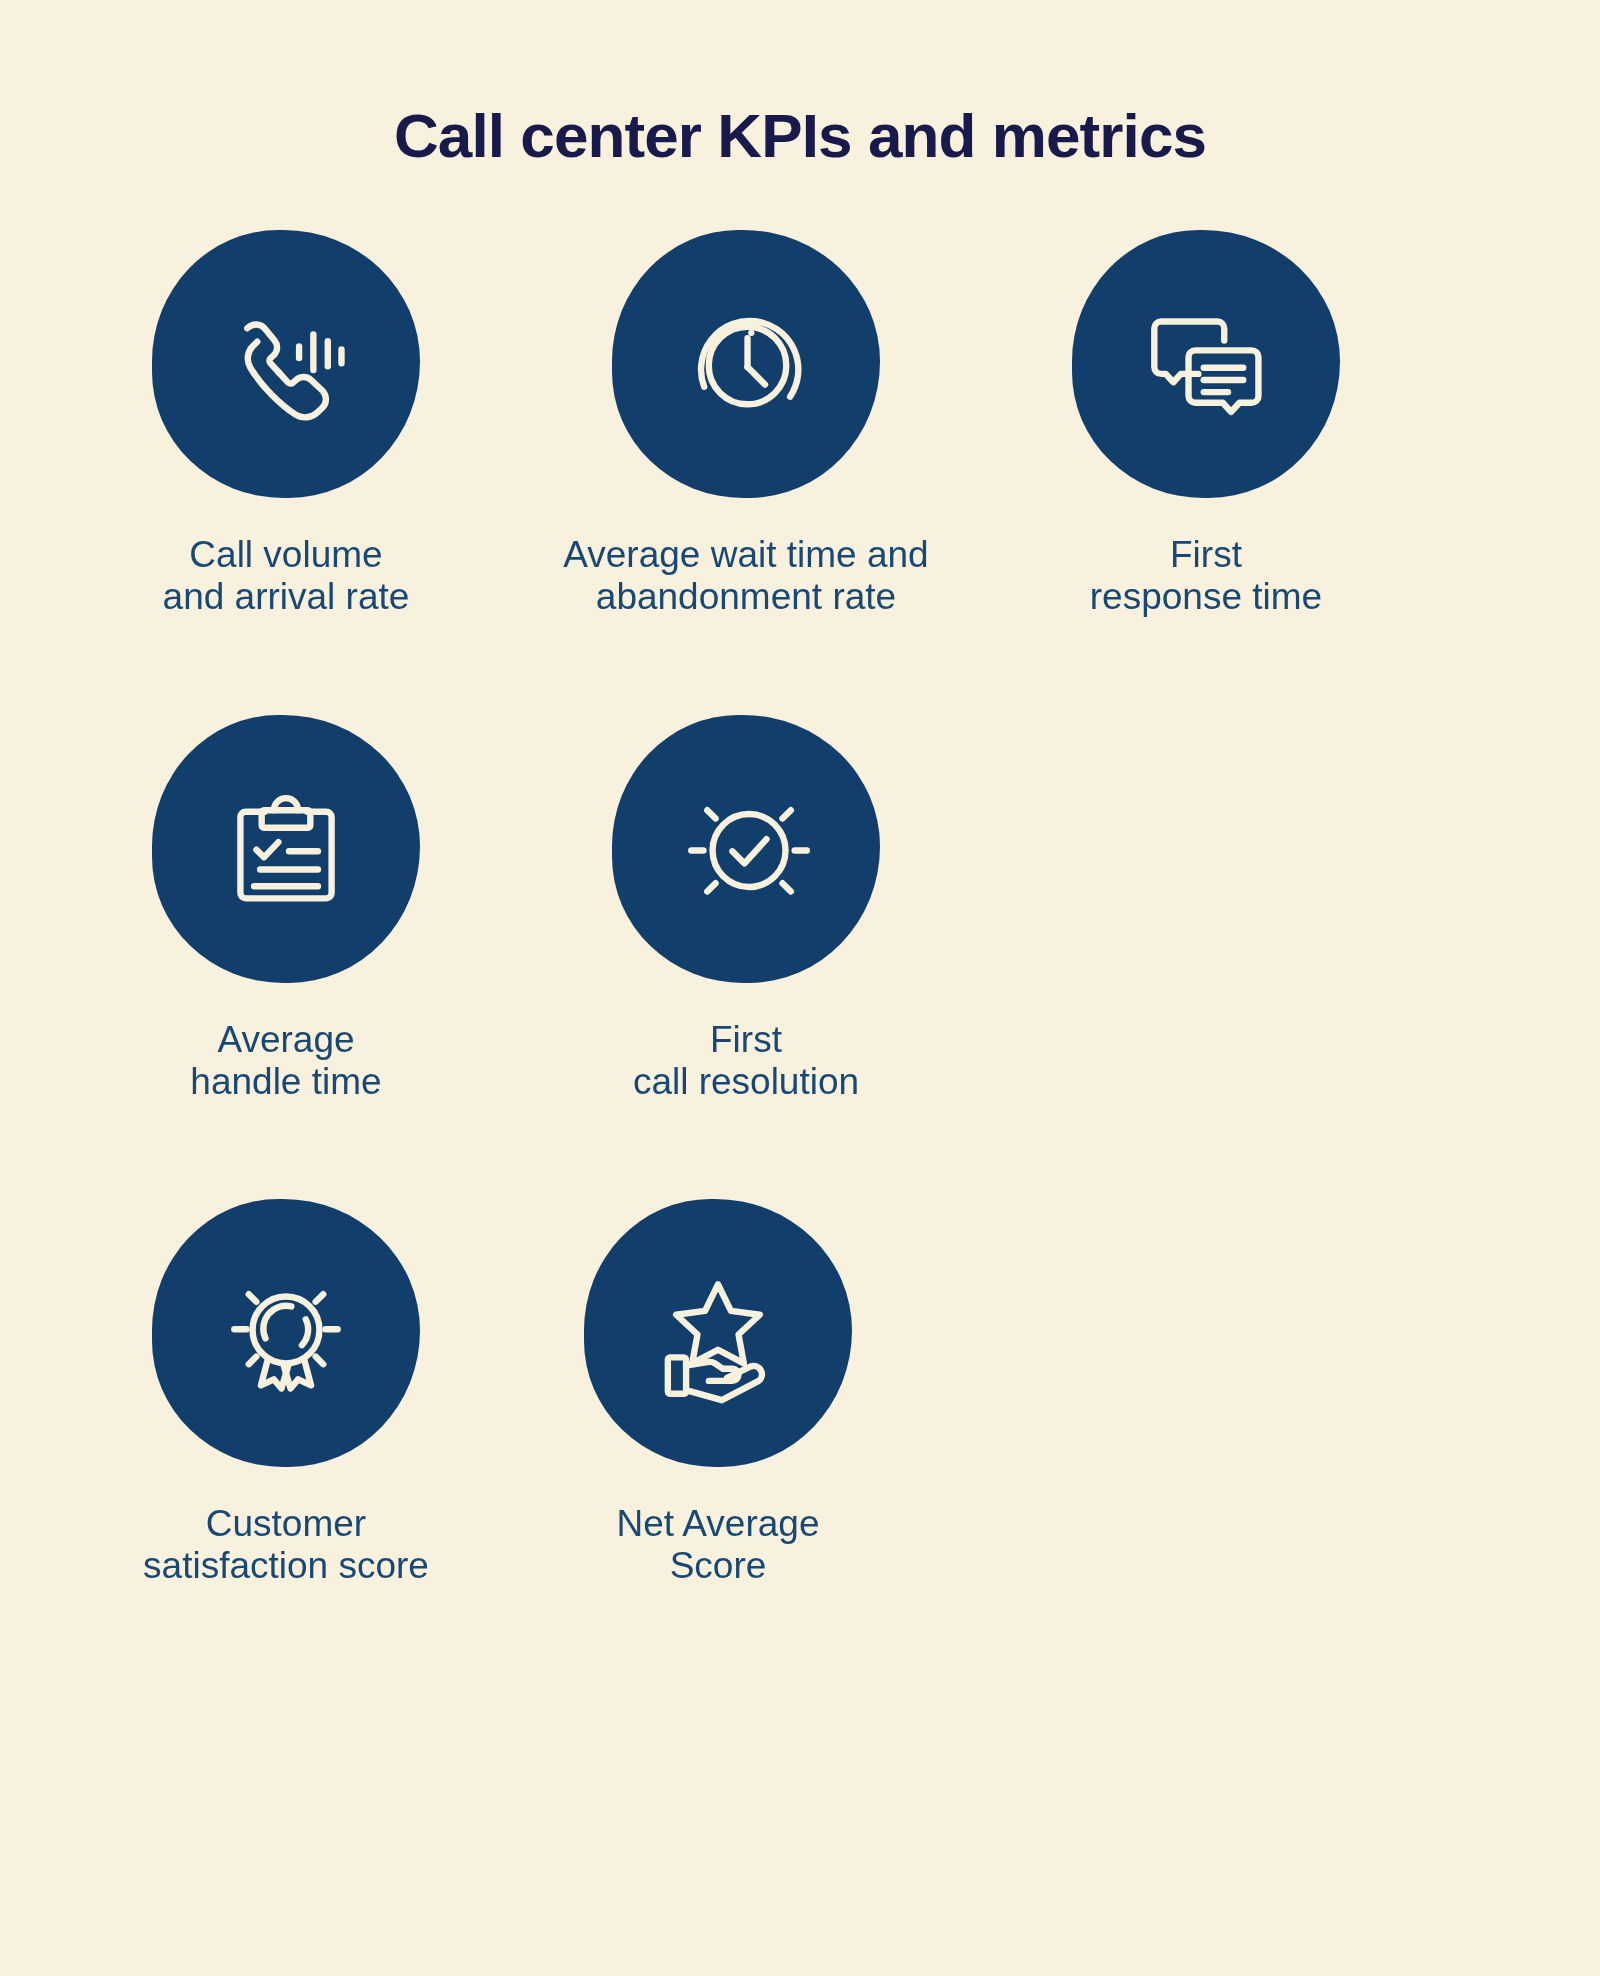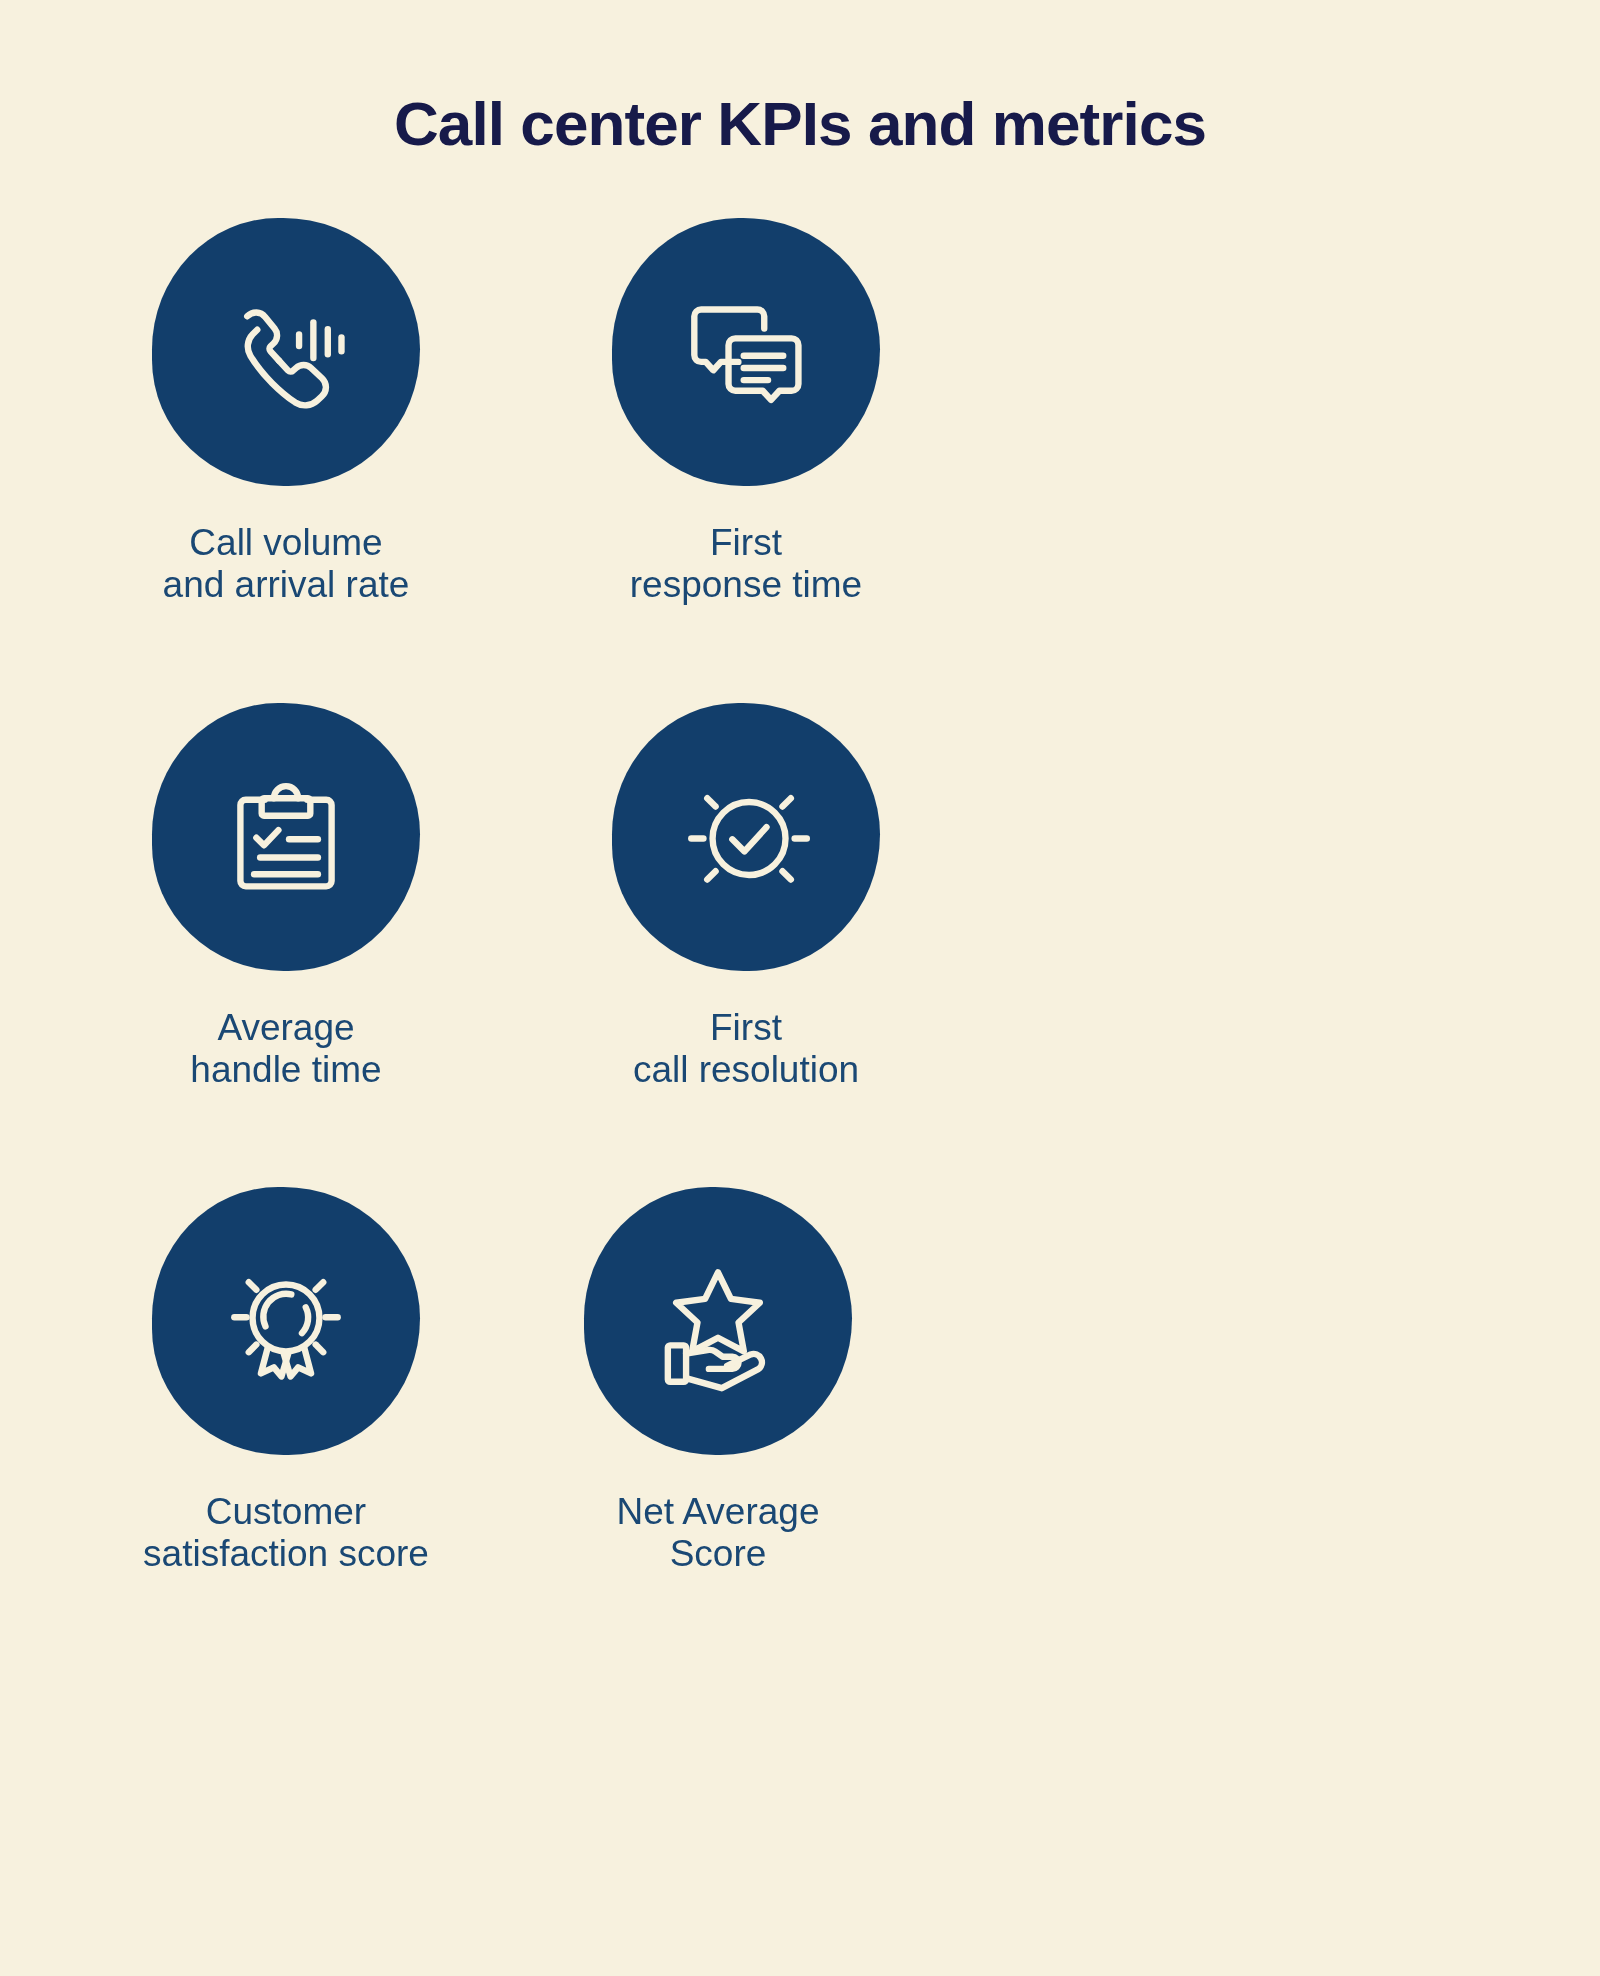--- a/index.html
+++ b/index.html
@@ -12,21 +12,21 @@
     background: #f7f1de;
     font-family: "Liberation Sans", sans-serif;
     overflow: hidden;
   }
   .infographic {
     width: 1600px;
     height: 1976px;
     position: relative;
     background: #f7f1de;
     box-sizing: border-box;
-    padding: 4px;
+    padding: 16px;
   }
   .page-title {
     text-align: center;
     color: #171a4a;
     font-size: 62px;
     font-weight: 700;
     letter-spacing: -0.9px;
     margin: 0;
     padding-top: 86px;
     line-height: 1.1;
@@ -99,20 +99,37 @@
             <path d="M58.6 38.5v7.6"></path>
             <path d="M68 30.5v23.5"></path>
             <path d="M77.5 35v16.5"></path>
             <path d="M86.5 40.5v9"></path>
           </svg>
         </div>
         <div class="cell-label">Call volume
 and arrival rate</div>
       </div>
 
+      <div class="cell">
+        <div class="blob">
+          <svg viewBox="0 0 100 100" fill="none" stroke="#f7f1de" stroke-width="4.2" stroke-linecap="round" stroke-linejoin="round">
+
+            <path d="M22.5 65A32 32 0 1 1 79 71.5"></path>
+
+            <circle cx="51" cy="51" r="25.5"></circle>
+
+            <path d="M53.5 29.5a21.5 21.5 0 0 1 0 0"></path>
+
+            <path d="M51 33v19"></path>
+            <path d="M51 52l11.5 11.5"></path>
+          </svg>
+        </div>
+        <div class="cell-label">Average wait time and
+abandonment rate</div>
+      </div>
 
       <div class="cell">
         <div class="blob">
           <svg viewBox="0 0 100 100" fill="none" stroke="#f7f1de" stroke-width="4.2" stroke-linecap="round" stroke-linejoin="round">
 
             <path d="M45 56.5H33.5l-5 5.5-5-5.5h-3a4.5 4.5 0 0 1-4.5-4.5V26.5A4.5 4.5 0 0 1 20.5 22h37A4.5 4.5 0 0 1 62 26.5v8"></path>
 
             <path d="M43 41h37a4.5 4.5 0 0 1 4.5 4.5V71a4.5 4.5 0 0 1-4.5 4.5h-8l-5.5 6-5.5-6H43a4.5 4.5 0 0 1-4.5-4.5V45.5A4.5 4.5 0 0 1 43 41z"></path>
 
             <path d="M48.5 52.5h26"></path>

